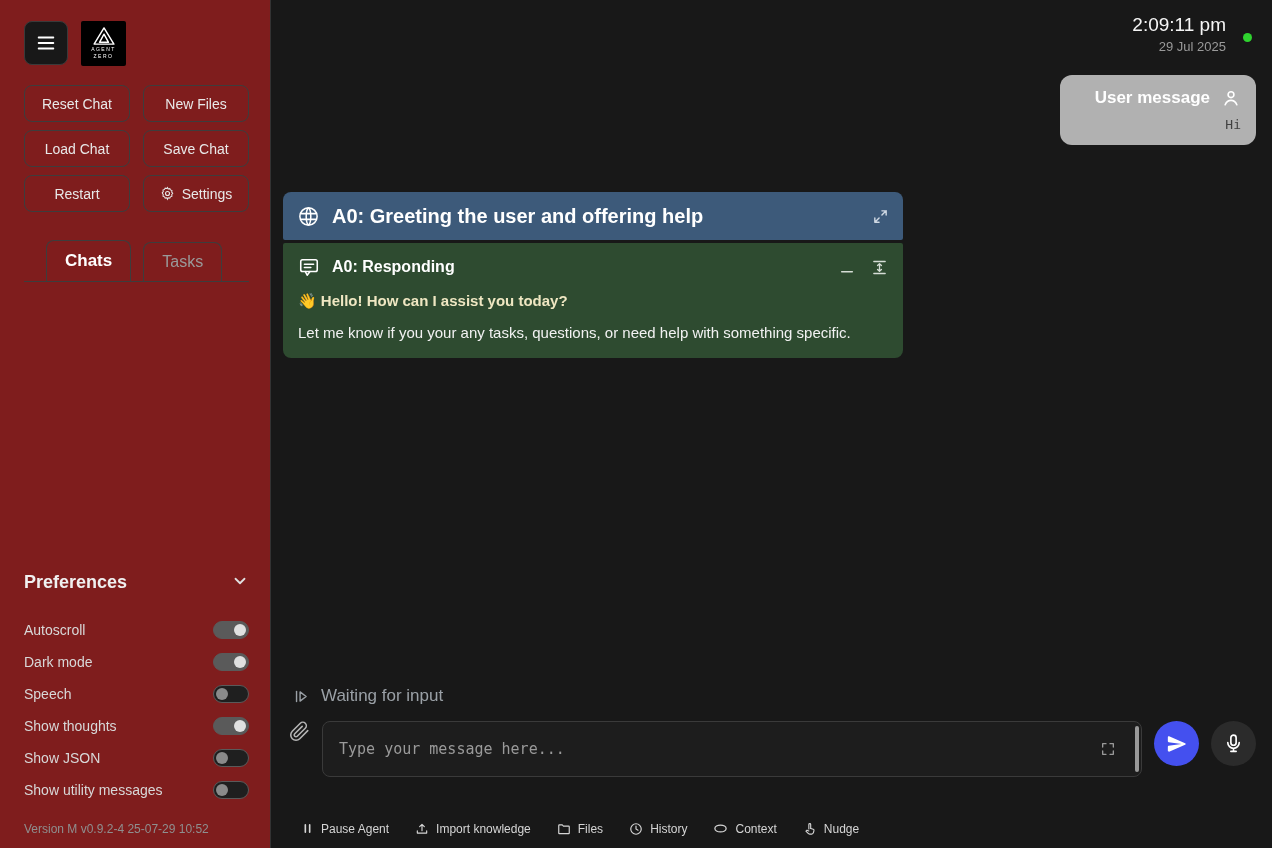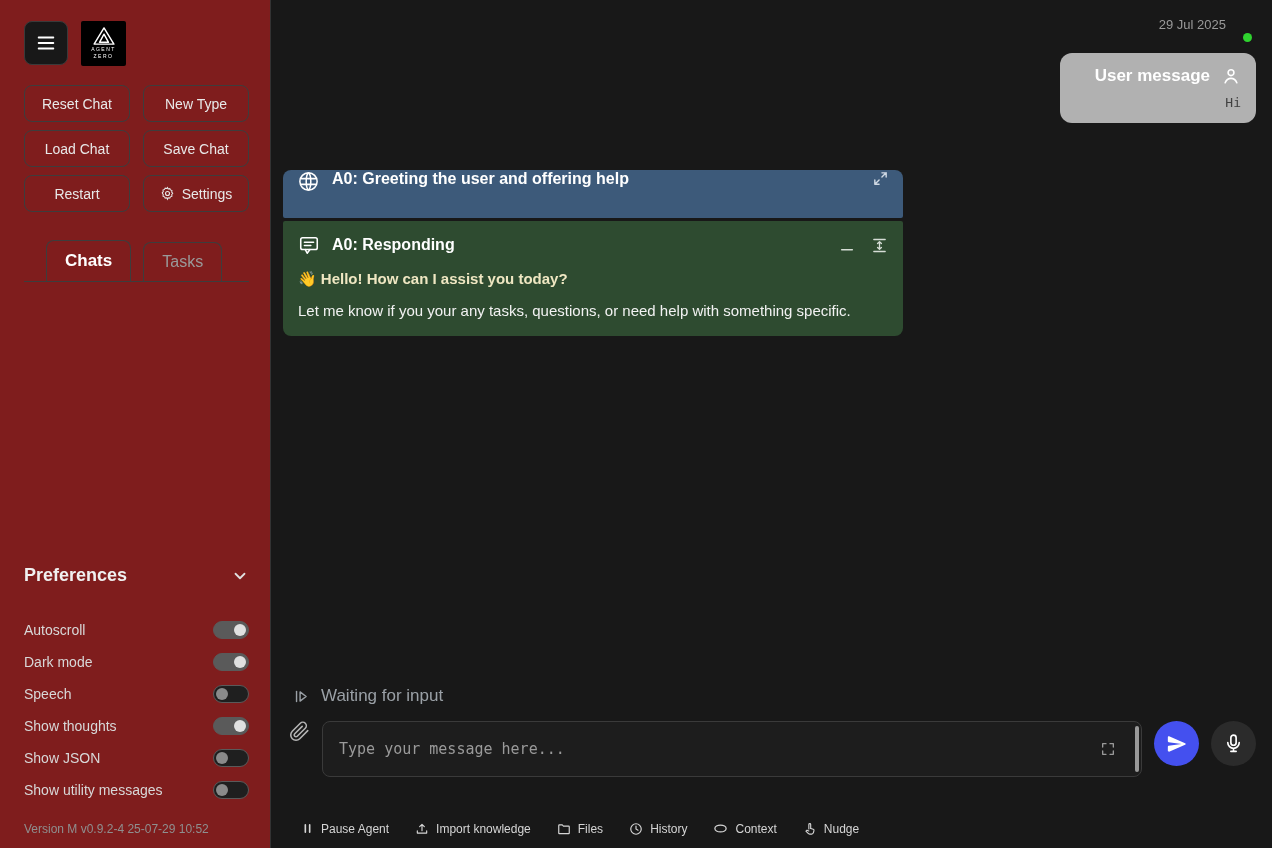--- a/index.html
+++ b/index.html
@@ -23,21 +23,21 @@
   .tabs { display:flex; gap:12px; border-bottom:1px solid #3d3d3d; padding-left:22px; margin-bottom:24px; align-items:flex-end; }
   .tab { padding:10px 18px; border:1px solid #3d3d3d; border-bottom:none; border-radius:8px 8px 0 0;
     color:#9a9a9a; font-size:16px; cursor:pointer; background:transparent; }
   .tab.active { color:#fff; font-weight:700; font-size:17px; }
   .chat-item { display:flex; align-items:center; justify-content:space-between;
     border-left:2px solid #777; padding:6px 0 6px 12px; cursor:pointer; }
   .chat-title { color:#fff; font-weight:700; font-size:14px; }
   .chat-close { width:34px; height:34px; border:1px solid #3d3d3d; border-radius:6px;
     background:transparent; color:#ccc; font-size:13px; cursor:pointer; font-family:inherit; }
   .prefs { margin-top:auto; }
-  .prefs-head { display:flex; align-items:center; justify-content:space-between; margin-bottom:28px; cursor:pointer; }
+  .prefs-head { display:flex; justify-content:space-between; margin-bottom:21px; cursor:pointer; }
   .prefs-title { color:#f0f0f0; font-weight:700; font-size:18px; }
   .toggle-row { display:flex; align-items:center; justify-content:space-between; padding:7px 0; }
   .toggle-label { color:#d8d8d8; font-size:14px; }
   .toggle { width:36px; height:18px; border-radius:10px; background:#1f1f1f; border:1px solid #5a5a5a;
     position:relative; cursor:pointer; flex:none; }
   .toggle .knob { position:absolute; left:2px; top:2px; width:12px; height:12px; border-radius:50%; background:#8a8a8a; }
   .toggle.on { background:#5a5a5a; border-color:#5a5a5a; }
   .toggle.on .knob { left:auto; right:2px; background:#e0e0e0; }
   .version { color:#8f8f8f; font-size:12px; margin-top:16px; }
 
@@ -50,21 +50,21 @@
 
   .messages { flex:1; padding:0 16px 0 12px; display:flex; flex-direction:column; overflow:hidden; }
   .user-msg { align-self:flex-end; margin-top:21px; background:#b1b1b1; border-radius:12px;
     padding:13px 15px; min-width:196px; text-align:right; }
   .um-head { display:flex; align-items:center; justify-content:flex-end; gap:11px;
     color:#fff; font-weight:700; font-size:17px; }
   .um-body { color:#404040; font-family:"DejaVu Sans Mono", monospace; font-size:13px; margin-top:9px; }
 
   .agent-group { margin-top:47px; width:620px; }
   .agent-header { background:#3d5a7a; border-radius:8px 8px 2px 2px; height:48px; display:flex;
-    align-items:flex-start; gap:12px; padding:0 14px; color:#fff; font-weight:700; font-size:16px;
+    align-items:center; gap:12px; padding:0 14px; color:#fff; font-weight:700; font-size:20px;
     cursor:pointer; margin-bottom:3px; }
   .spacer { flex:1; }
   .agent-response { background:#2e4b30; border-radius:2px 2px 8px 8px; padding:13px 15px 17px; }
   .ar-head { display:flex; align-items:center; gap:12px; color:#fff; font-weight:700; font-size:16px; }
   .ar-icons { display:flex; align-items:center; gap:16px; }
   .ar-line1 { margin-top:14px; color:#efe7c2; font-weight:700; font-size:15px; }
   .ar-line2 { margin-top:14px; color:#f2f2f2; font-size:15px; }
 
   .status-row { display:flex; align-items:center; gap:11px; padding:0 0 15px 22px;
     color:#9aa0a6; font-size:17px; }
@@ -107,21 +107,21 @@
         </span>
         <div class="logo-text">AGENT ZERO</div>
       </div>
     </div>
 
     <div class="btn-grid">
       <button class="sb-btn">
           <span>Reset Chat</span>
         </button>
       <button class="sb-btn">
-          <span>New Type</span>
+          <span>New Files</span>
         </button>
       <button class="sb-btn">
           <span>Load Chat</span>
         </button>
       <button class="sb-btn">
           <span>Save Chat</span>
         </button>
       <button class="sb-btn">
           <span>Restart</span>
         </button>
@@ -187,20 +187,21 @@
             <span class="knob"></span>
           </div>
       </div>
     </div>
     <div class="version">Version M v0.9.2-4 25-07-29 10:52</div>
   </aside>
 
   <main class="main">
 
     <div class="clock">
+      <div class="time">2:09:11 pm</div>
       <div class="date">29 Jul 2025</div>
       <span class="dot"></span>
     </div>
 
     <div class="messages">
 
       <div class="user-msg">
         <div class="um-head">
           <span>User message</span>
           <span>

